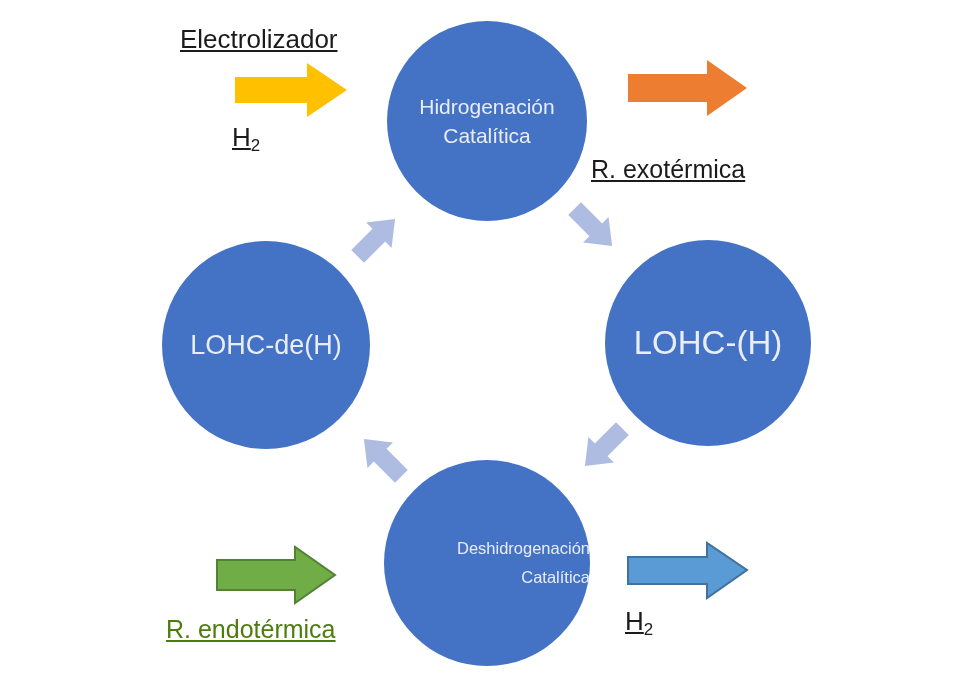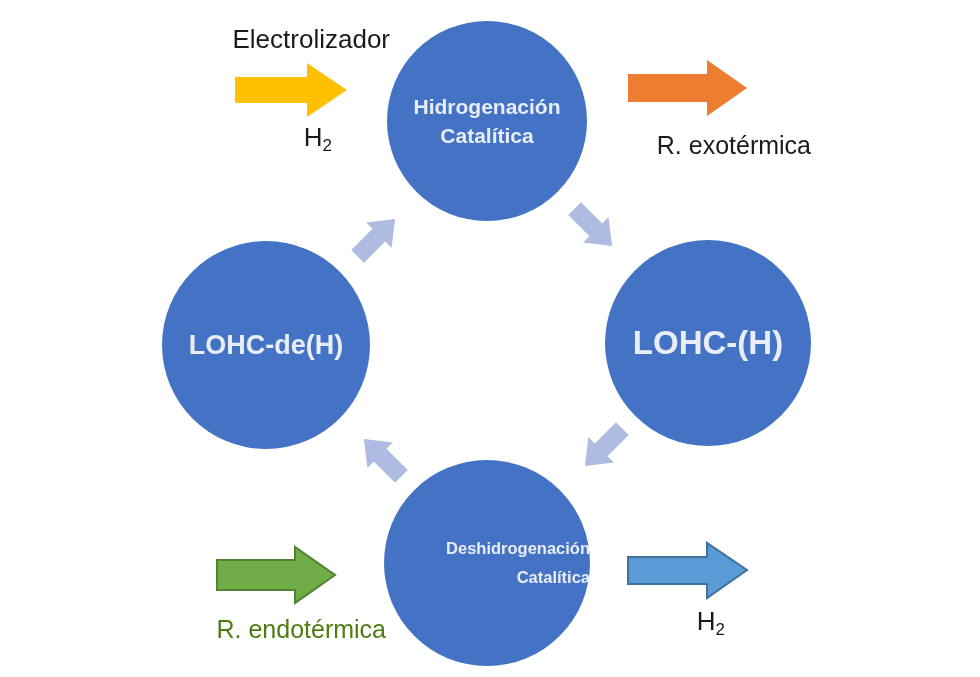--- a/index.html
+++ b/index.html
@@ -22,30 +22,31 @@
   }
   .node-circle {
     position: absolute;
     border-radius: 50%;
     display: flex;
     flex-direction: column;
     align-items: center;
     justify-content: center;
     text-align: center;
   }
-  .node-circle .line { display: block; font-weight: bold; }
+  .node-circle .line { display: block; }
   #node-top    { left: 387px; top: 21px;  width: 200px; height: 200px; font-size: 21px; line-height: 1.4; }
   #node-left   { left: 162px; top: 241px; width: 208px; height: 208px; font-size: 27px; justify-content: center; }
   #node-right  { left: 605px; top: 240px; width: 206px; height: 206px; font-size: 33px; }
   #node-bottom { left: 384px; top: 460px; width: 206px; height: 206px; font-size: 16.5px; line-height: 1.75; }
   .label {
     position: absolute;
-    text-align: right;
+    text-align: left;
     font-size: 25px;
     white-space: nowrap;
+    text-decoration: underline;
   }
   #label-electrolizador { left: 180px; top: 24px;  width: 210px; font-size: 26px; }
   #label-h2-top         { left: 232px; top: 122px; width: 100px; font-size: 26px; }
   #label-exotermica     { left: 591px; top: 131px; width: 220px; }
   #label-fuelcell       { left: 595px; top: 506px; width: 160px; }
   #label-h2-bottom      { left: 625px; top: 606px; width: 100px; font-size: 26px; }
   #label-endotermica    { left: 166px; top: 615px; width: 220px; }
   .label sub {
     font-size: 0.65em;
     vertical-align: baseline;
@@ -86,20 +87,20 @@
 
   <div class="node-circle" id="node-bottom" style="background-color: rgb(68, 114, 196); color: rgb(232, 237, 248); align-items: flex-end;">
     <span class="line">Deshidrogenación</span>
     <span class="line">Catalítica</span>
   </div>
 
   <div class="label" id="label-electrolizador" style="color: rgb(27, 27, 27);">Electrolizador</div>
 
   <div class="label" id="label-h2-top" style="color: rgb(27, 27, 27);"><span>H</span><sub>2</sub></div>
 
-  <div class="label" id="label-exotermica" style="color: rgb(27, 27, 27);">R. exotérmica</div>
+  <div class="label" id="label-exotermica" style="color: rgb(27, 27, 27); margin-top: 24px;">R. exotérmica</div>
 
 
   <div class="label" id="label-h2-bottom" style="color: rgb(27, 27, 27);"><span>H</span><sub>2</sub></div>
 
   <div class="label" id="label-endotermica" style="color: #4d7c0f;">R. endotérmica</div>
 
 </div>
 
 </body></html>

